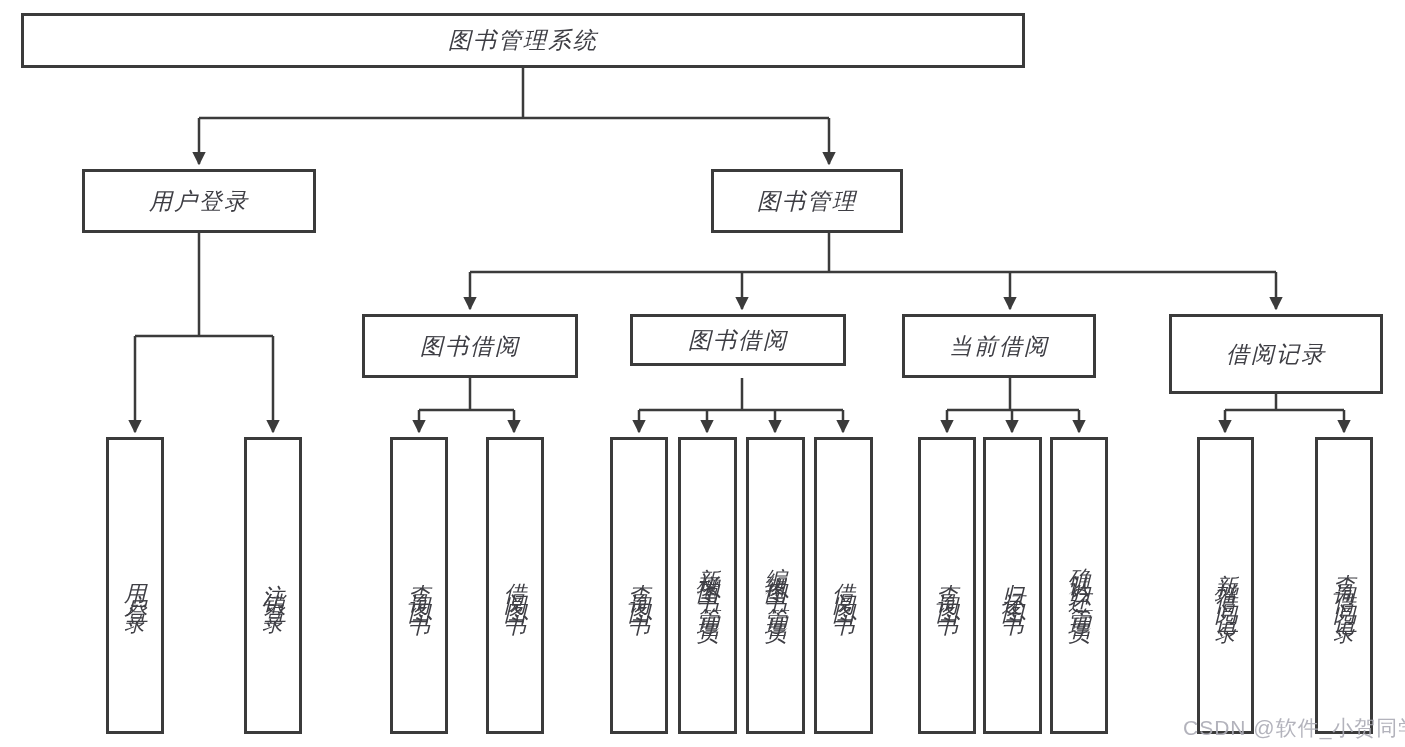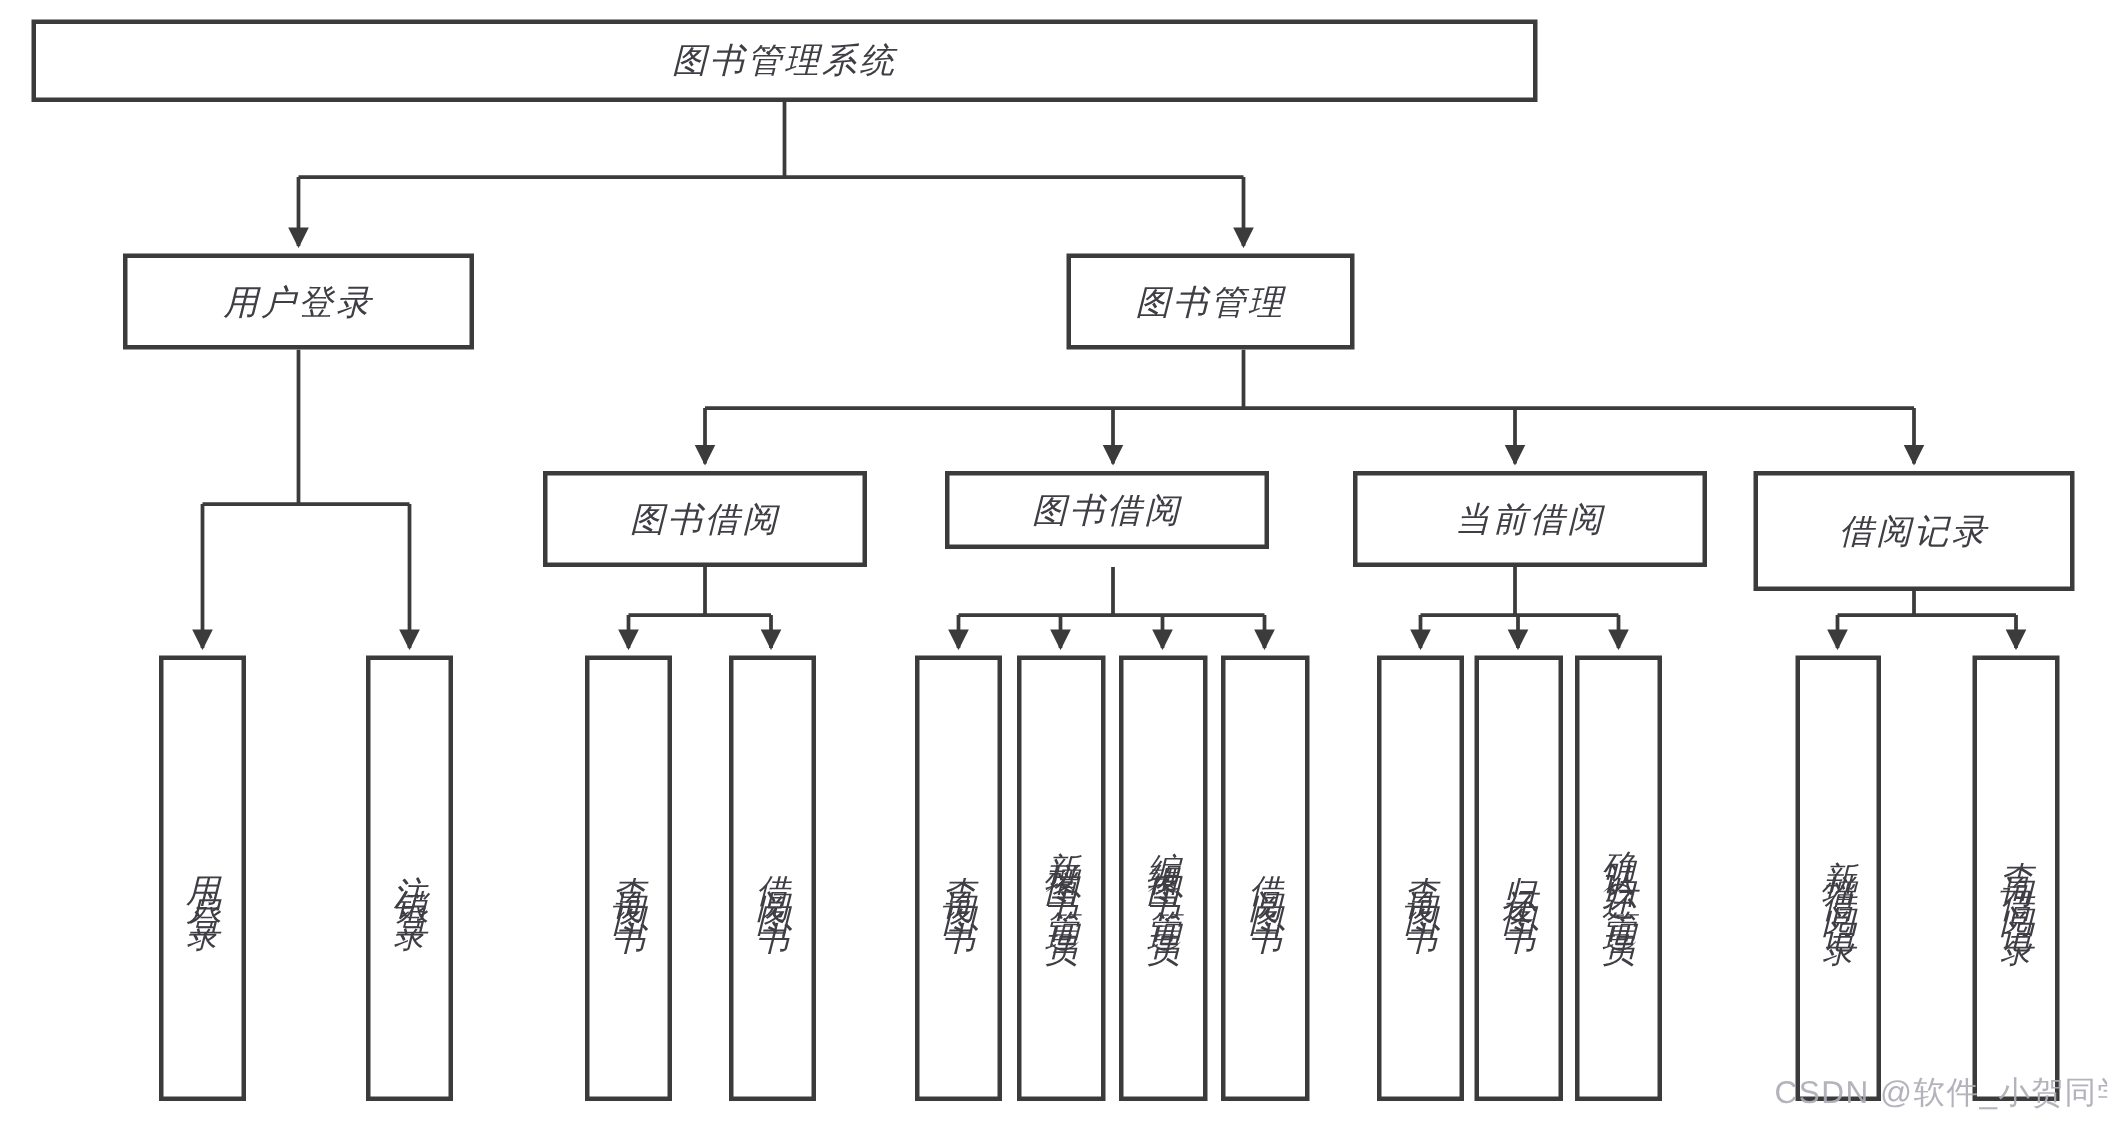--- a/index.html
+++ b/index.html
@@ -110,21 +110,21 @@
   <div class="node hbox" style="left:711px; top:169px; width:192px; height:64px">
     <span>图书管理</span>
   </div>
 
   <div class="node hbox" style="left:362px; top:314px; width:216px; height:64px">
     <span>图书借阅</span>
   </div>
   <div class="node hbox" style="left:630px; top:314px; width:216px; height:52px">
     <span>图书借阅</span>
   </div>
-  <div class="node hbox" style="left:902px; top:314px; width:236px; height:64px">
+  <div class="node hbox" style="left:902px; top:314px; width:194px; height:64px">
     <span>当前借阅</span>
   </div>
   <div class="node hbox" style="left:1169px; top:314px; width:214px; height:80px">
     <span>借阅记录</span>
   </div>
 
   <div class="node vbox" style="left:106px; top:437px; width:58px; height:297px">
     <span>用户登录</span>
   </div>
   <div class="node vbox" style="left:244px; top:437px; width:58px; height:297px">

